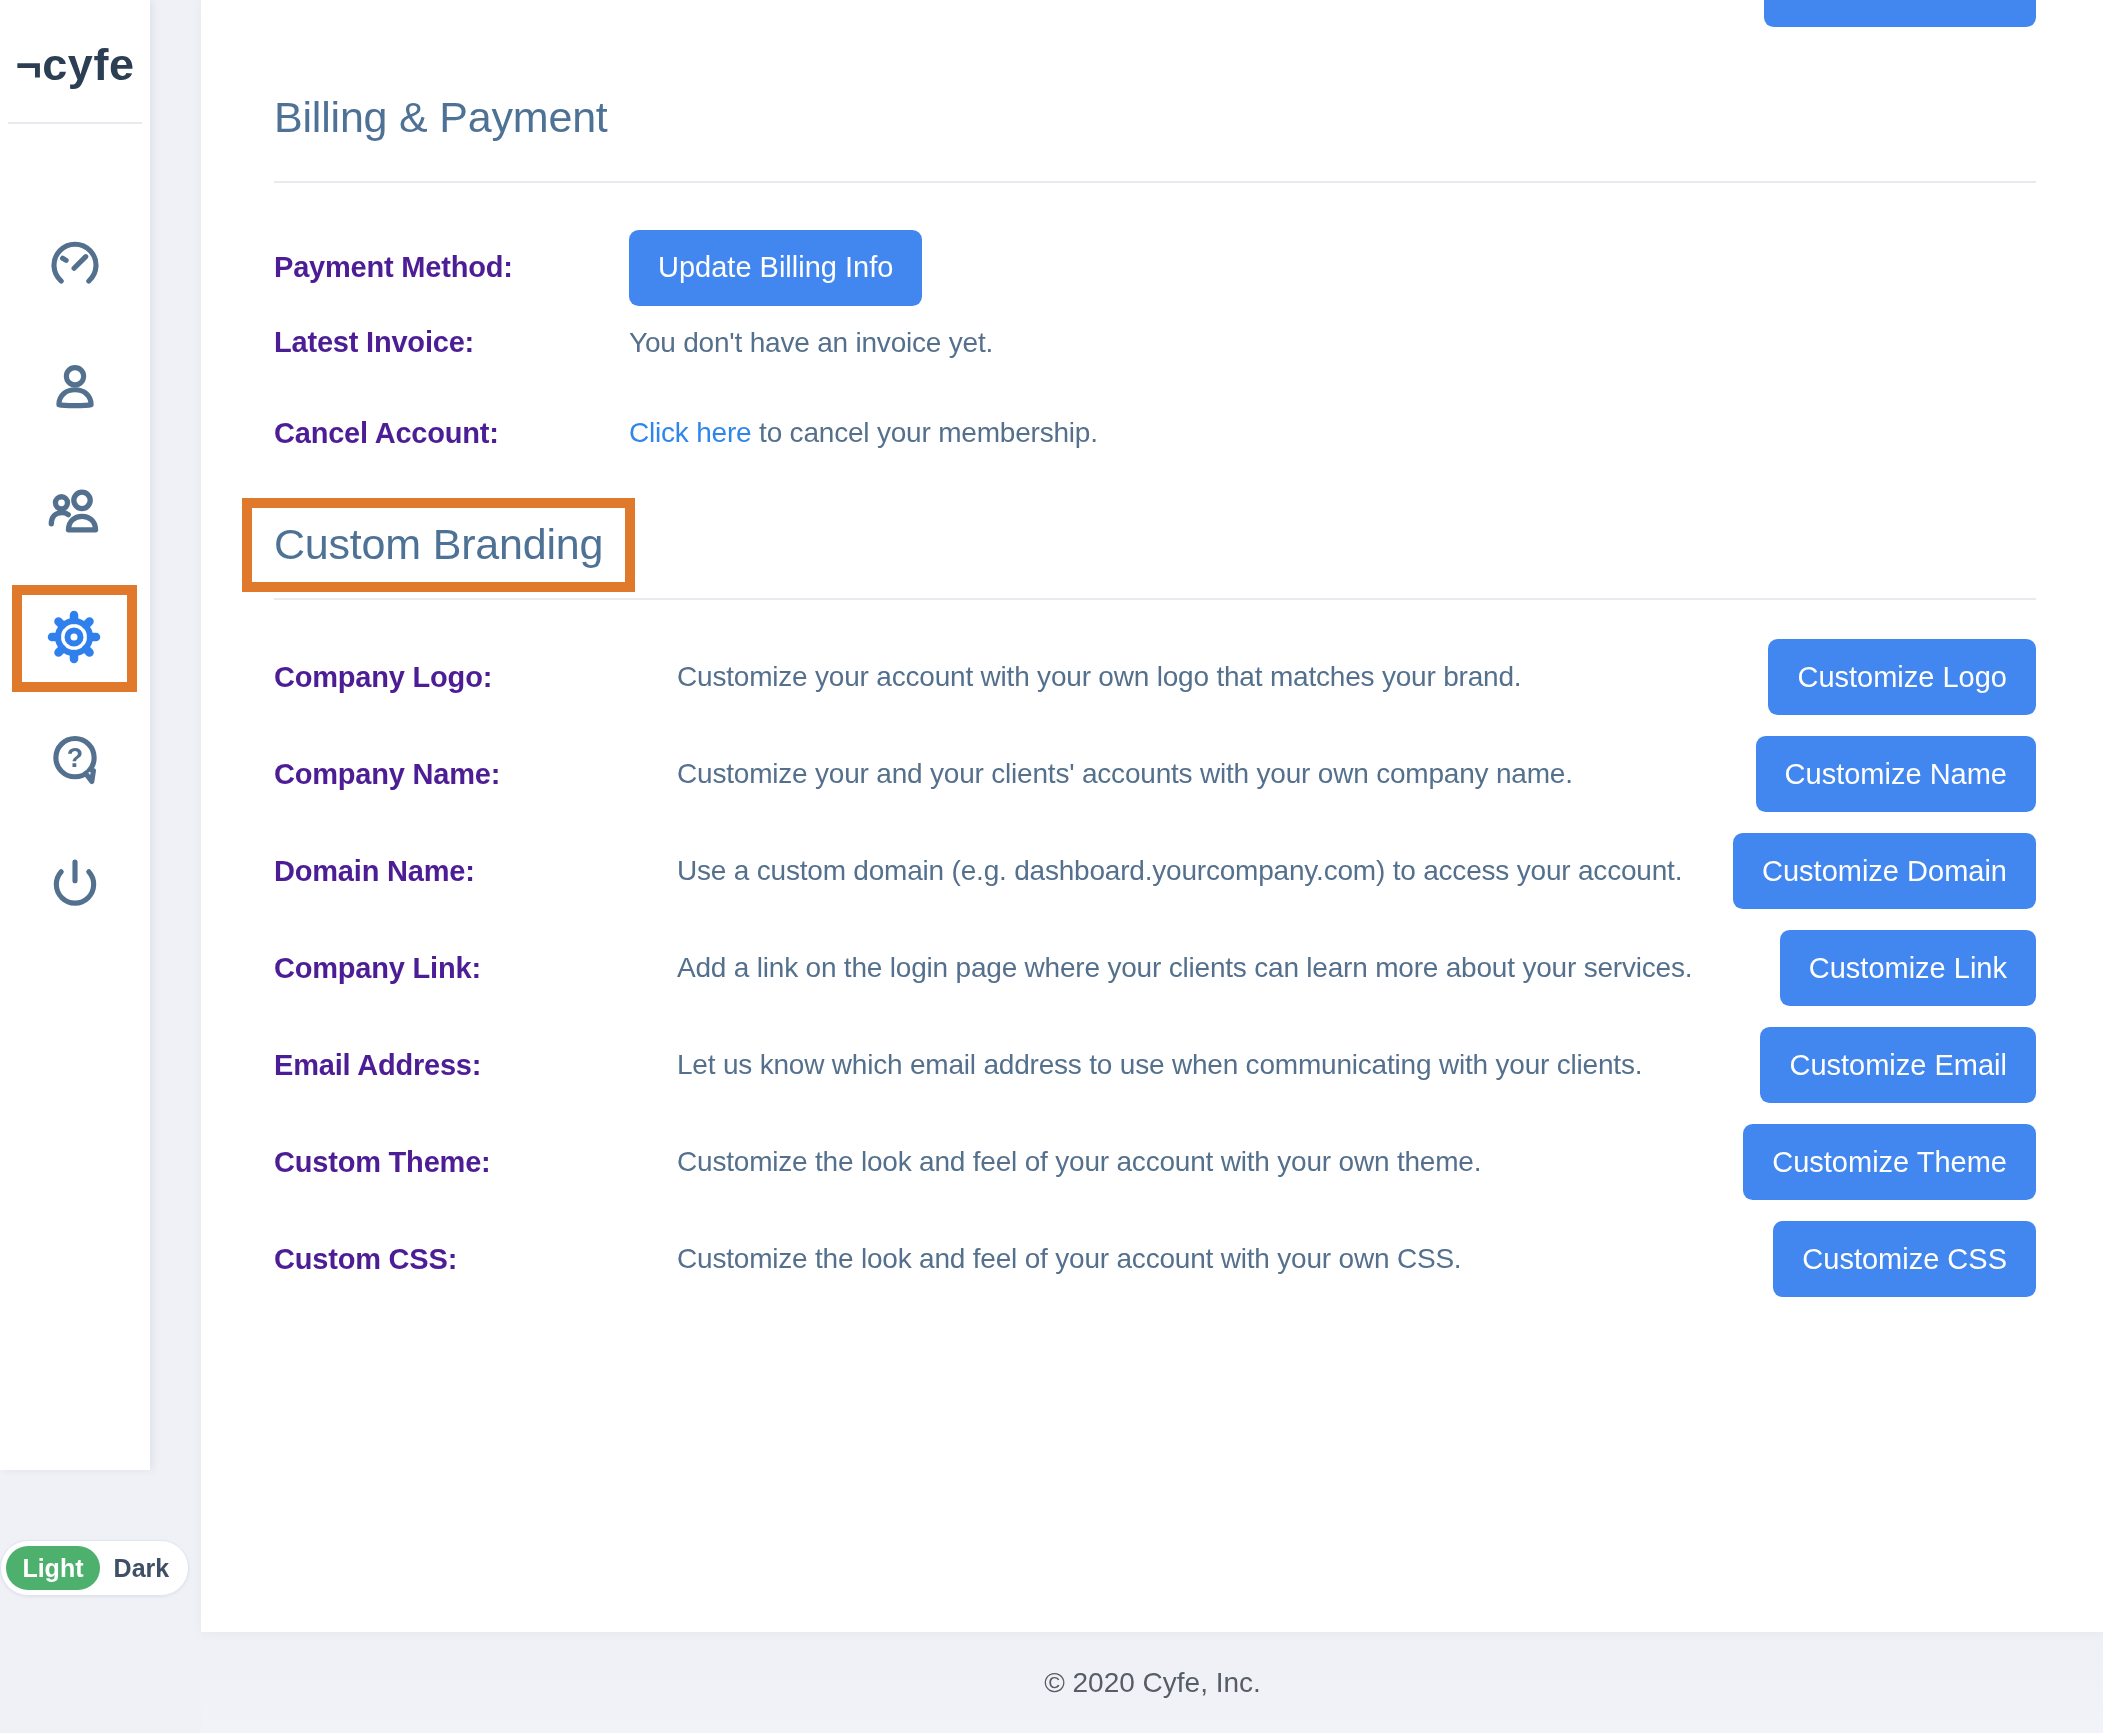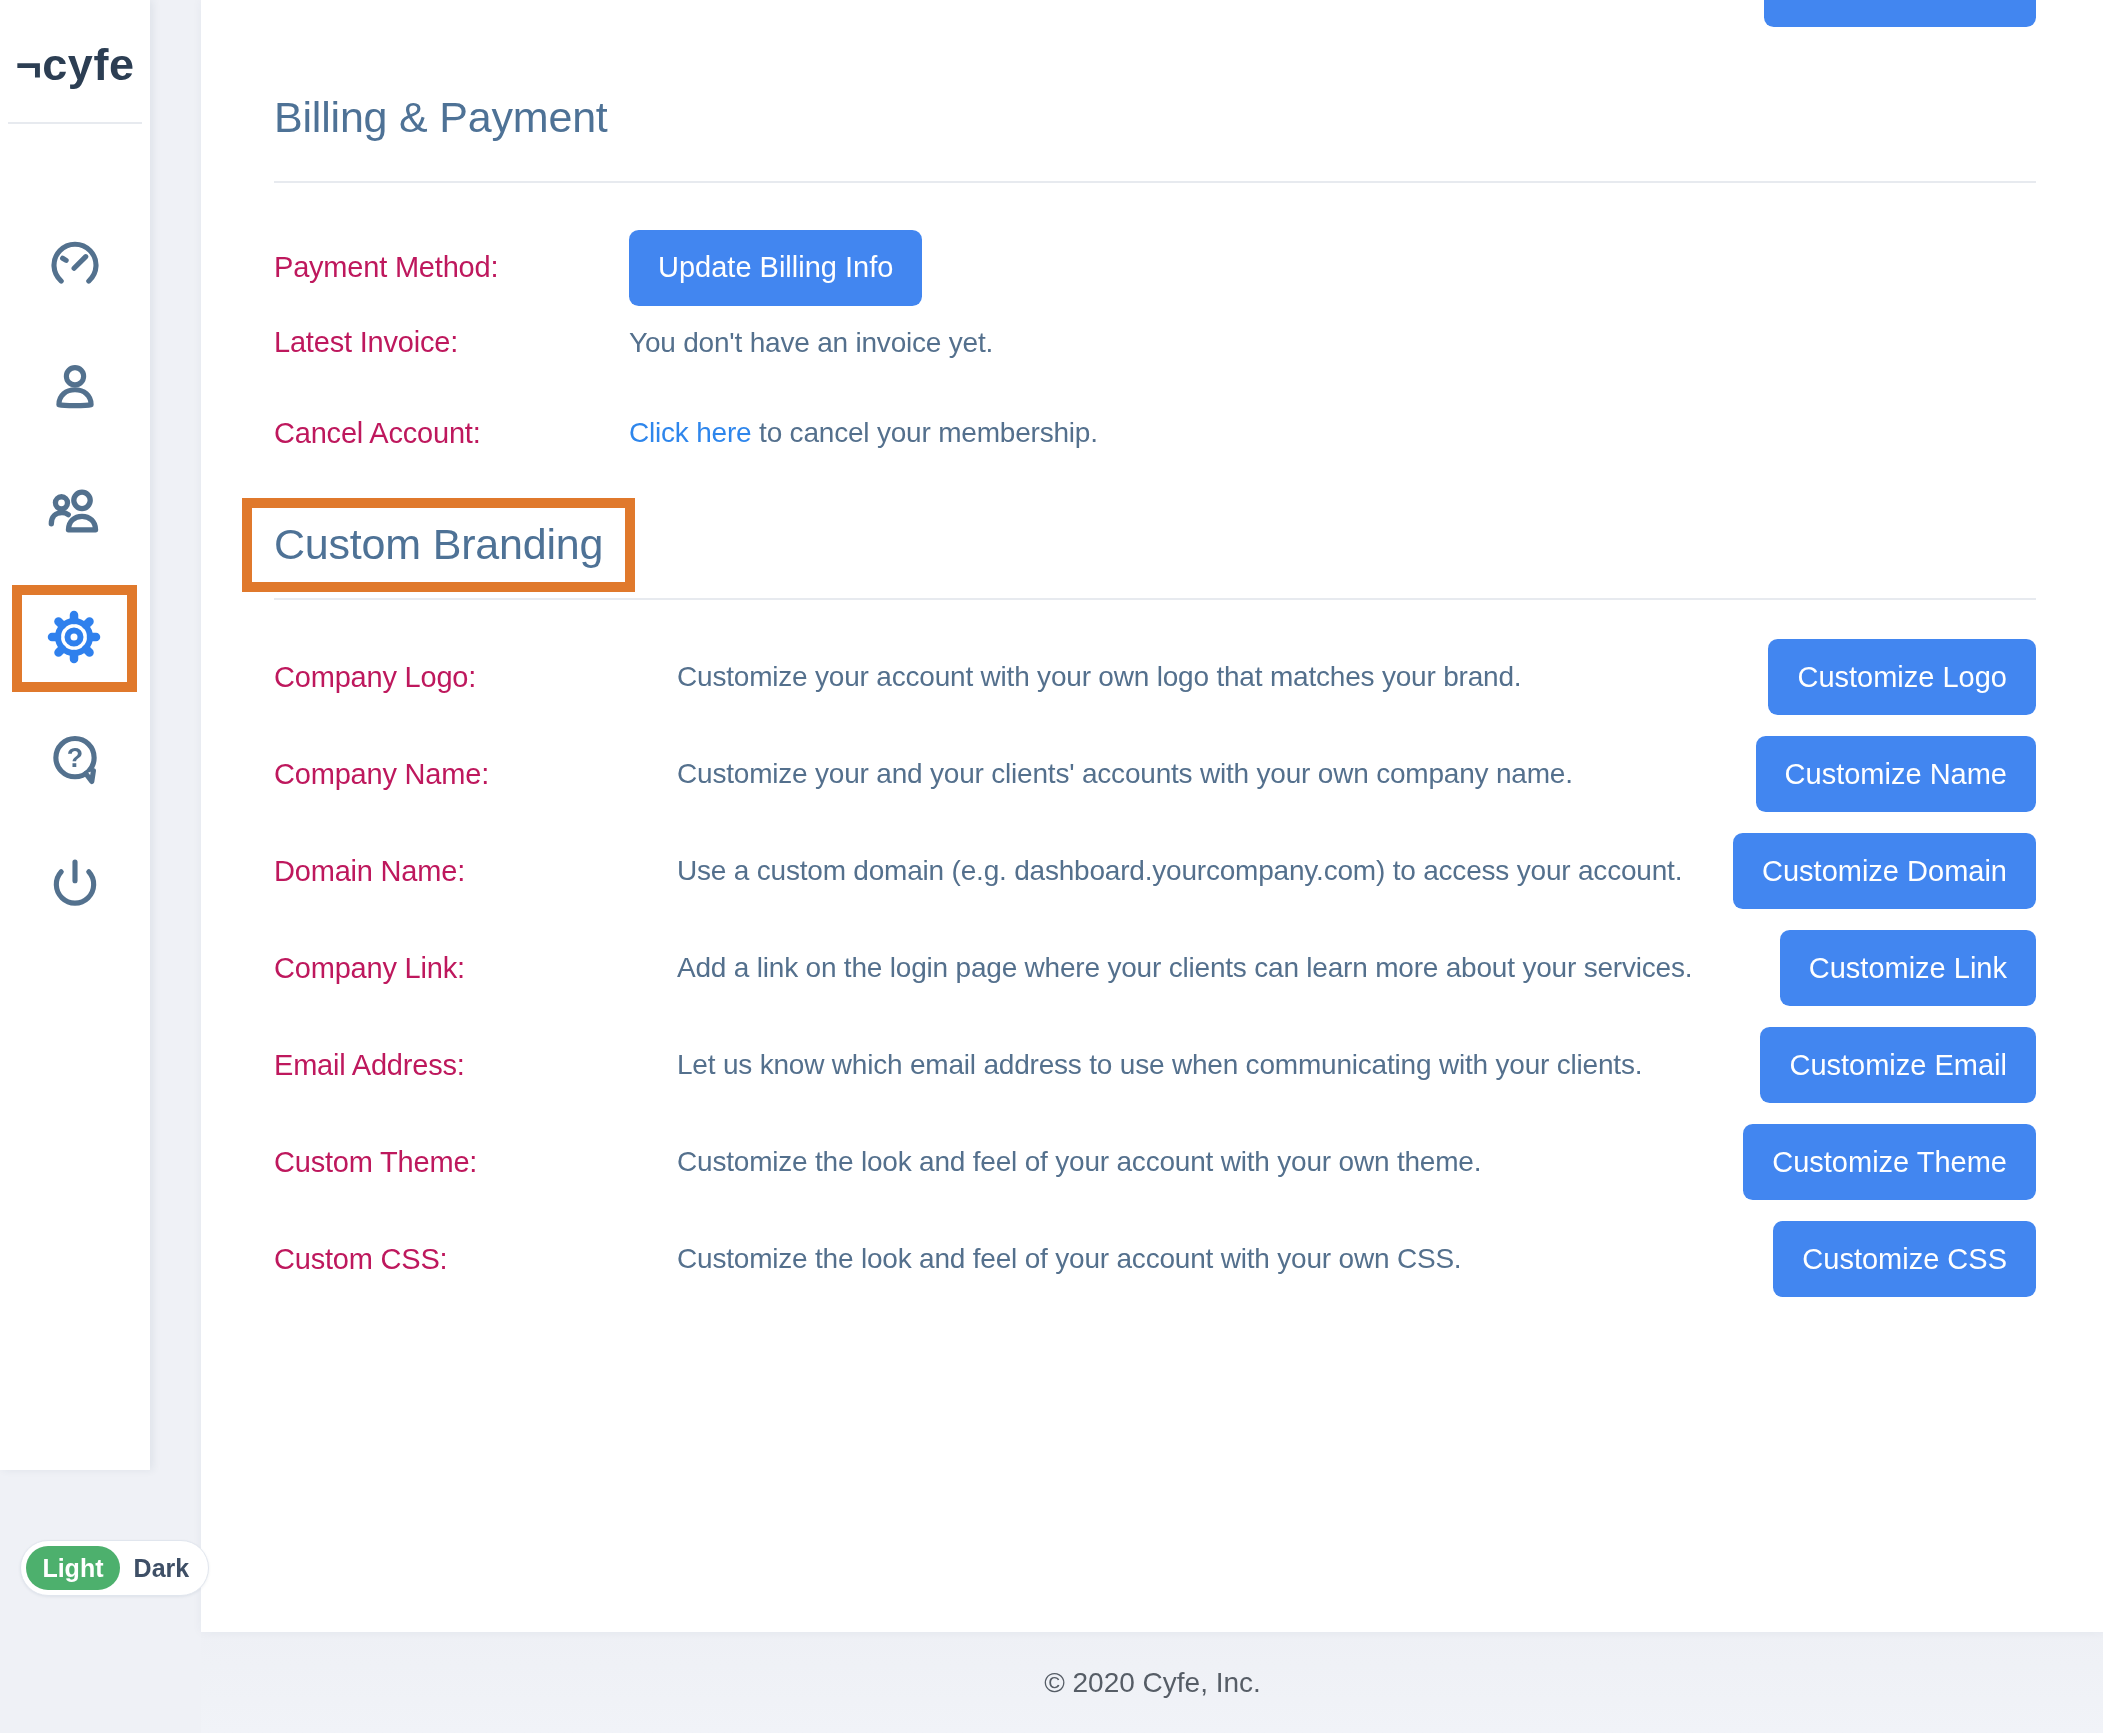--- a/index.html
+++ b/index.html
@@ -34,21 +34,21 @@
     cursor:pointer;
   }
   .nav-item svg{stroke:#53718e;fill:none;stroke-width:2.2;stroke-linecap:round;stroke-linejoin:round;}
   .nav-gearbox{
     position:absolute;left:11.6px;top:585px;width:105px;height:87px;
     border:10.7px solid #e0792c;background:#fff;
     display:flex;align-items:center;justify-content:center;
   }
   .nav-gearbox svg{stroke:#2f80ed;fill:none;stroke-width:2.4;stroke-linecap:round;stroke-linejoin:round;}
   .theme-toggle{
-    position:absolute;left:20px;top:1540px;
+    position:absolute;left:0;top:1540px;
     display:inline-flex;align-items:center;
     background:#fff;border:1.9px solid #e1e6ee;border-radius:33px;
     padding:4.9px;box-shadow:0 1px 2.9px rgba(40,60,90,.08);
   }
   .toggle-light{
     background:#4db06d;color:#fff;font-weight:700;font-size:25px;
     border-radius:25px;padding:7.8px 16.5px;cursor:pointer;
   }
   .toggle-dark{
     color:#3e4f66;font-weight:700;font-size:25px;
@@ -84,21 +84,21 @@
   .row{
     display:flex;align-items:center;
   }
   .row-b{height:75px;}
   .row-b1{margin-top:47px;}
   .row-b3{margin-top:15.5px;}
   .row-c{height:97px;gap:48px;}
   .row-c1{margin-top:29px;}
   .row .label{
     flex:none;width:355px;
-    font-size:29px;color:#be185d;letter-spacing:-0.2px;
+    font-size:29px;color:#4c1d95;letter-spacing:-0.2px;font-weight:bold;
   }
   .row .desc{
     flex:1;font-size:28px;color:#54708d;letter-spacing:-0.2px;white-space:nowrap;
   }
   .row .desc a{color:#2e86ec;text-decoration:none;cursor:pointer;}
   .heading-box{
     display:inline-block;
     margin-top:27px;margin-left:-32px;
     border:10.7px solid #e0792c;
     padding:14.6px 22px;

